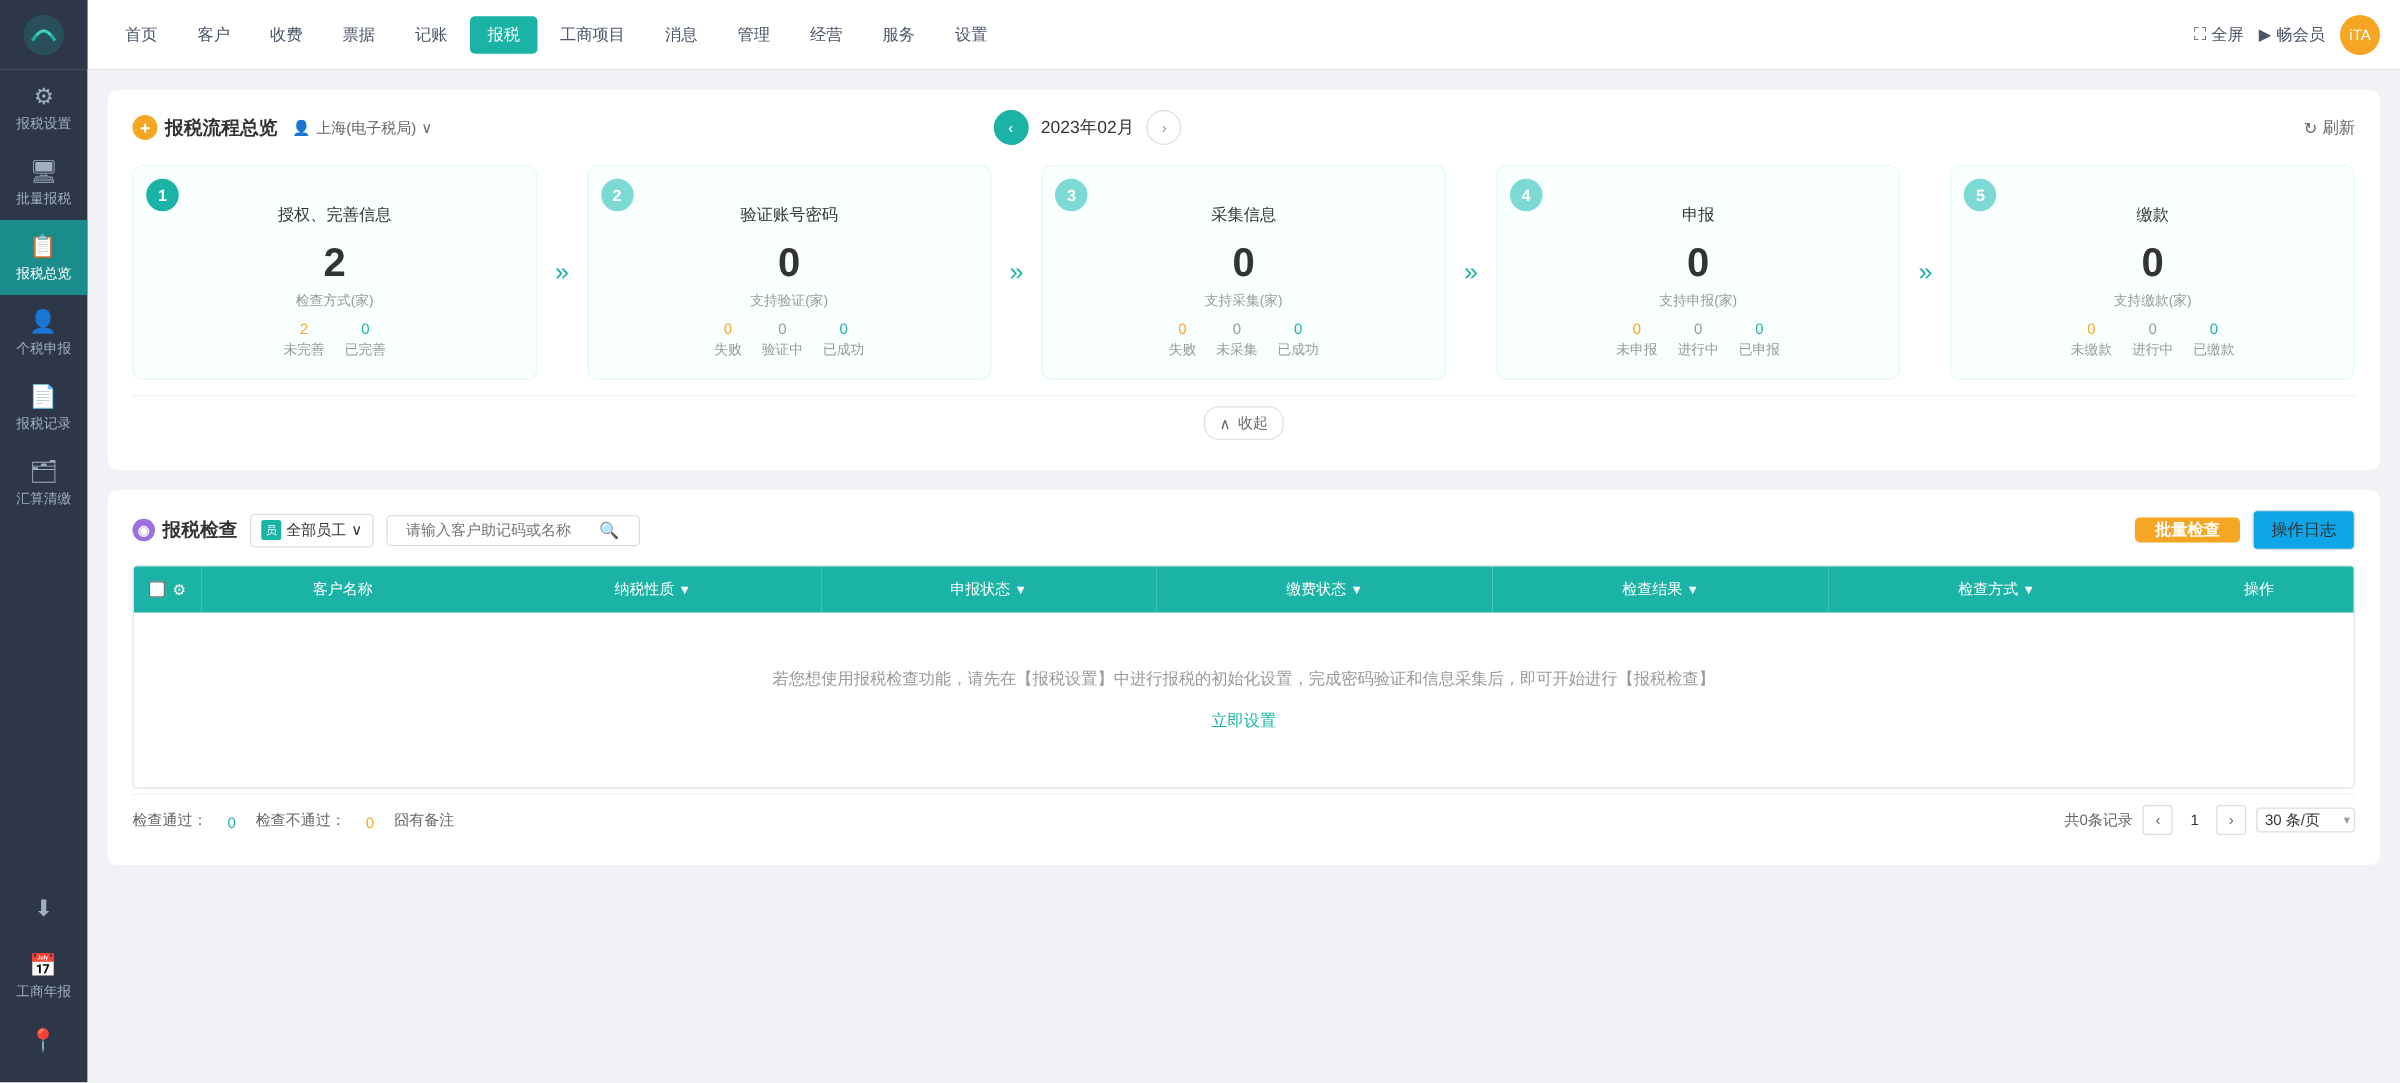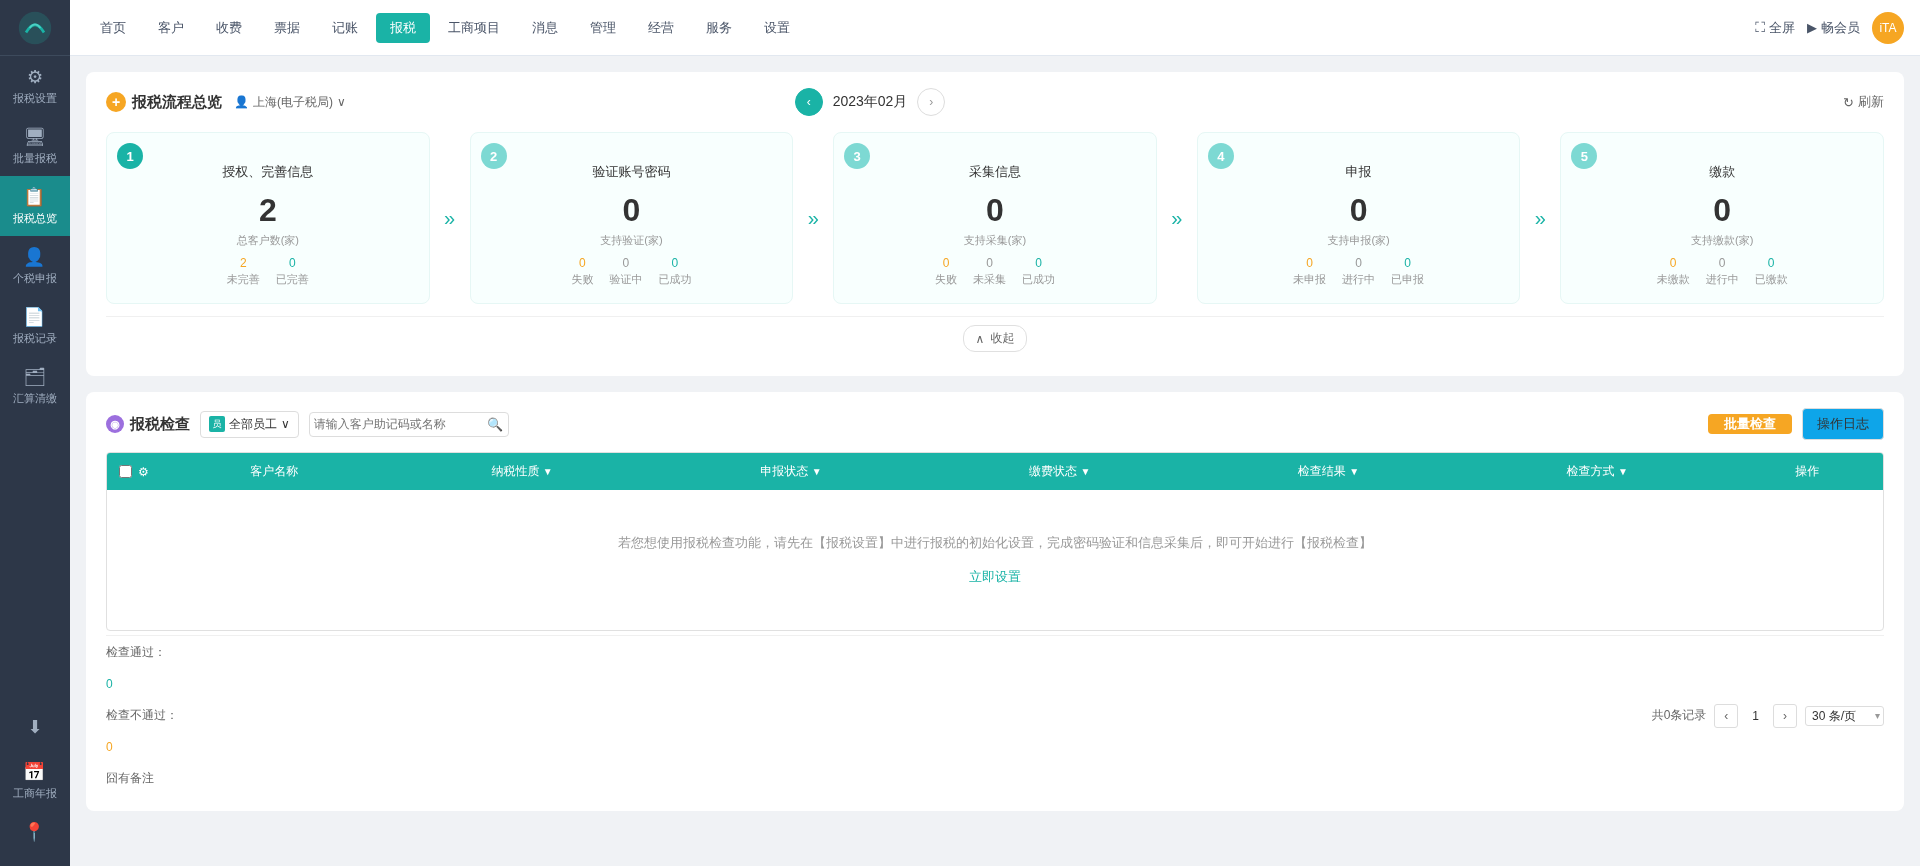--- a/index.html
+++ b/index.html
@@ -310,21 +310,21 @@
       border-radius: 2px;
       color: #fff;
       font-size: 9px;
       display: flex; align-items: center; justify-content: center;
     }
     .search-box {
       display: flex;
       align-items: center;
       border: 1px solid #ddd;
       border-radius: 4px;
-      padding: 4px 4px;
+      padding: 4px 15px;
       min-width: 200px;
       background: #fff;
     }
     .search-box input {
       border: none;
       outline: none;
       font-size: 12px;
       color: #999;
       width: 100%;
     }
@@ -383,21 +383,21 @@
     .table-footer {
       display: flex;
       align-items: center;
       justify-content: space-between;
       padding: 8px 0;
       font-size: 12px;
       color: #666;
       border-top: 1px solid #f0f0f0;
       margin-top: 4px;
     }
-    .footer-left { display: flex; gap: 16px; align-items: flex-start; flex-direction: column; }
+    .footer-left { display: flex; gap: 16px; align-items: flex-end; }
     .footer-right { display: flex; align-items: center; gap: 8px; }
     .footer-link { color: #1ab3a6; cursor: pointer; }
     .footer-orange { color: #f6a623; cursor: pointer; }
     .page-btn {
       width: 24px; height: 24px;
       border: 1px solid #ddd;
       border-radius: 3px;
       display: flex; align-items: center; justify-content: center;
       cursor: pointer;
       background: #fff;
@@ -539,21 +539,21 @@
           <span>刷新</span>
         </div>
       </div>
 
       <div class="flow-steps">
 
         <div class="flow-step">
           <span class="step-num">1</span>
           <div class="step-title">授权、完善信息</div>
           <div class="step-count">2</div>
-          <div class="step-sub">总客户数(家)</div>
+          <div class="step-sub">检查方式(家)</div>
           <div class="step-stats">
             <div class="stat-item">
               <span class="stat-val orange">2</span>
               <span class="stat-label">未完善</span>
             </div>
             <div class="stat-item">
               <span class="stat-val teal">0</span>
               <span class="stat-label">已完善</span>
             </div>
           </div>

